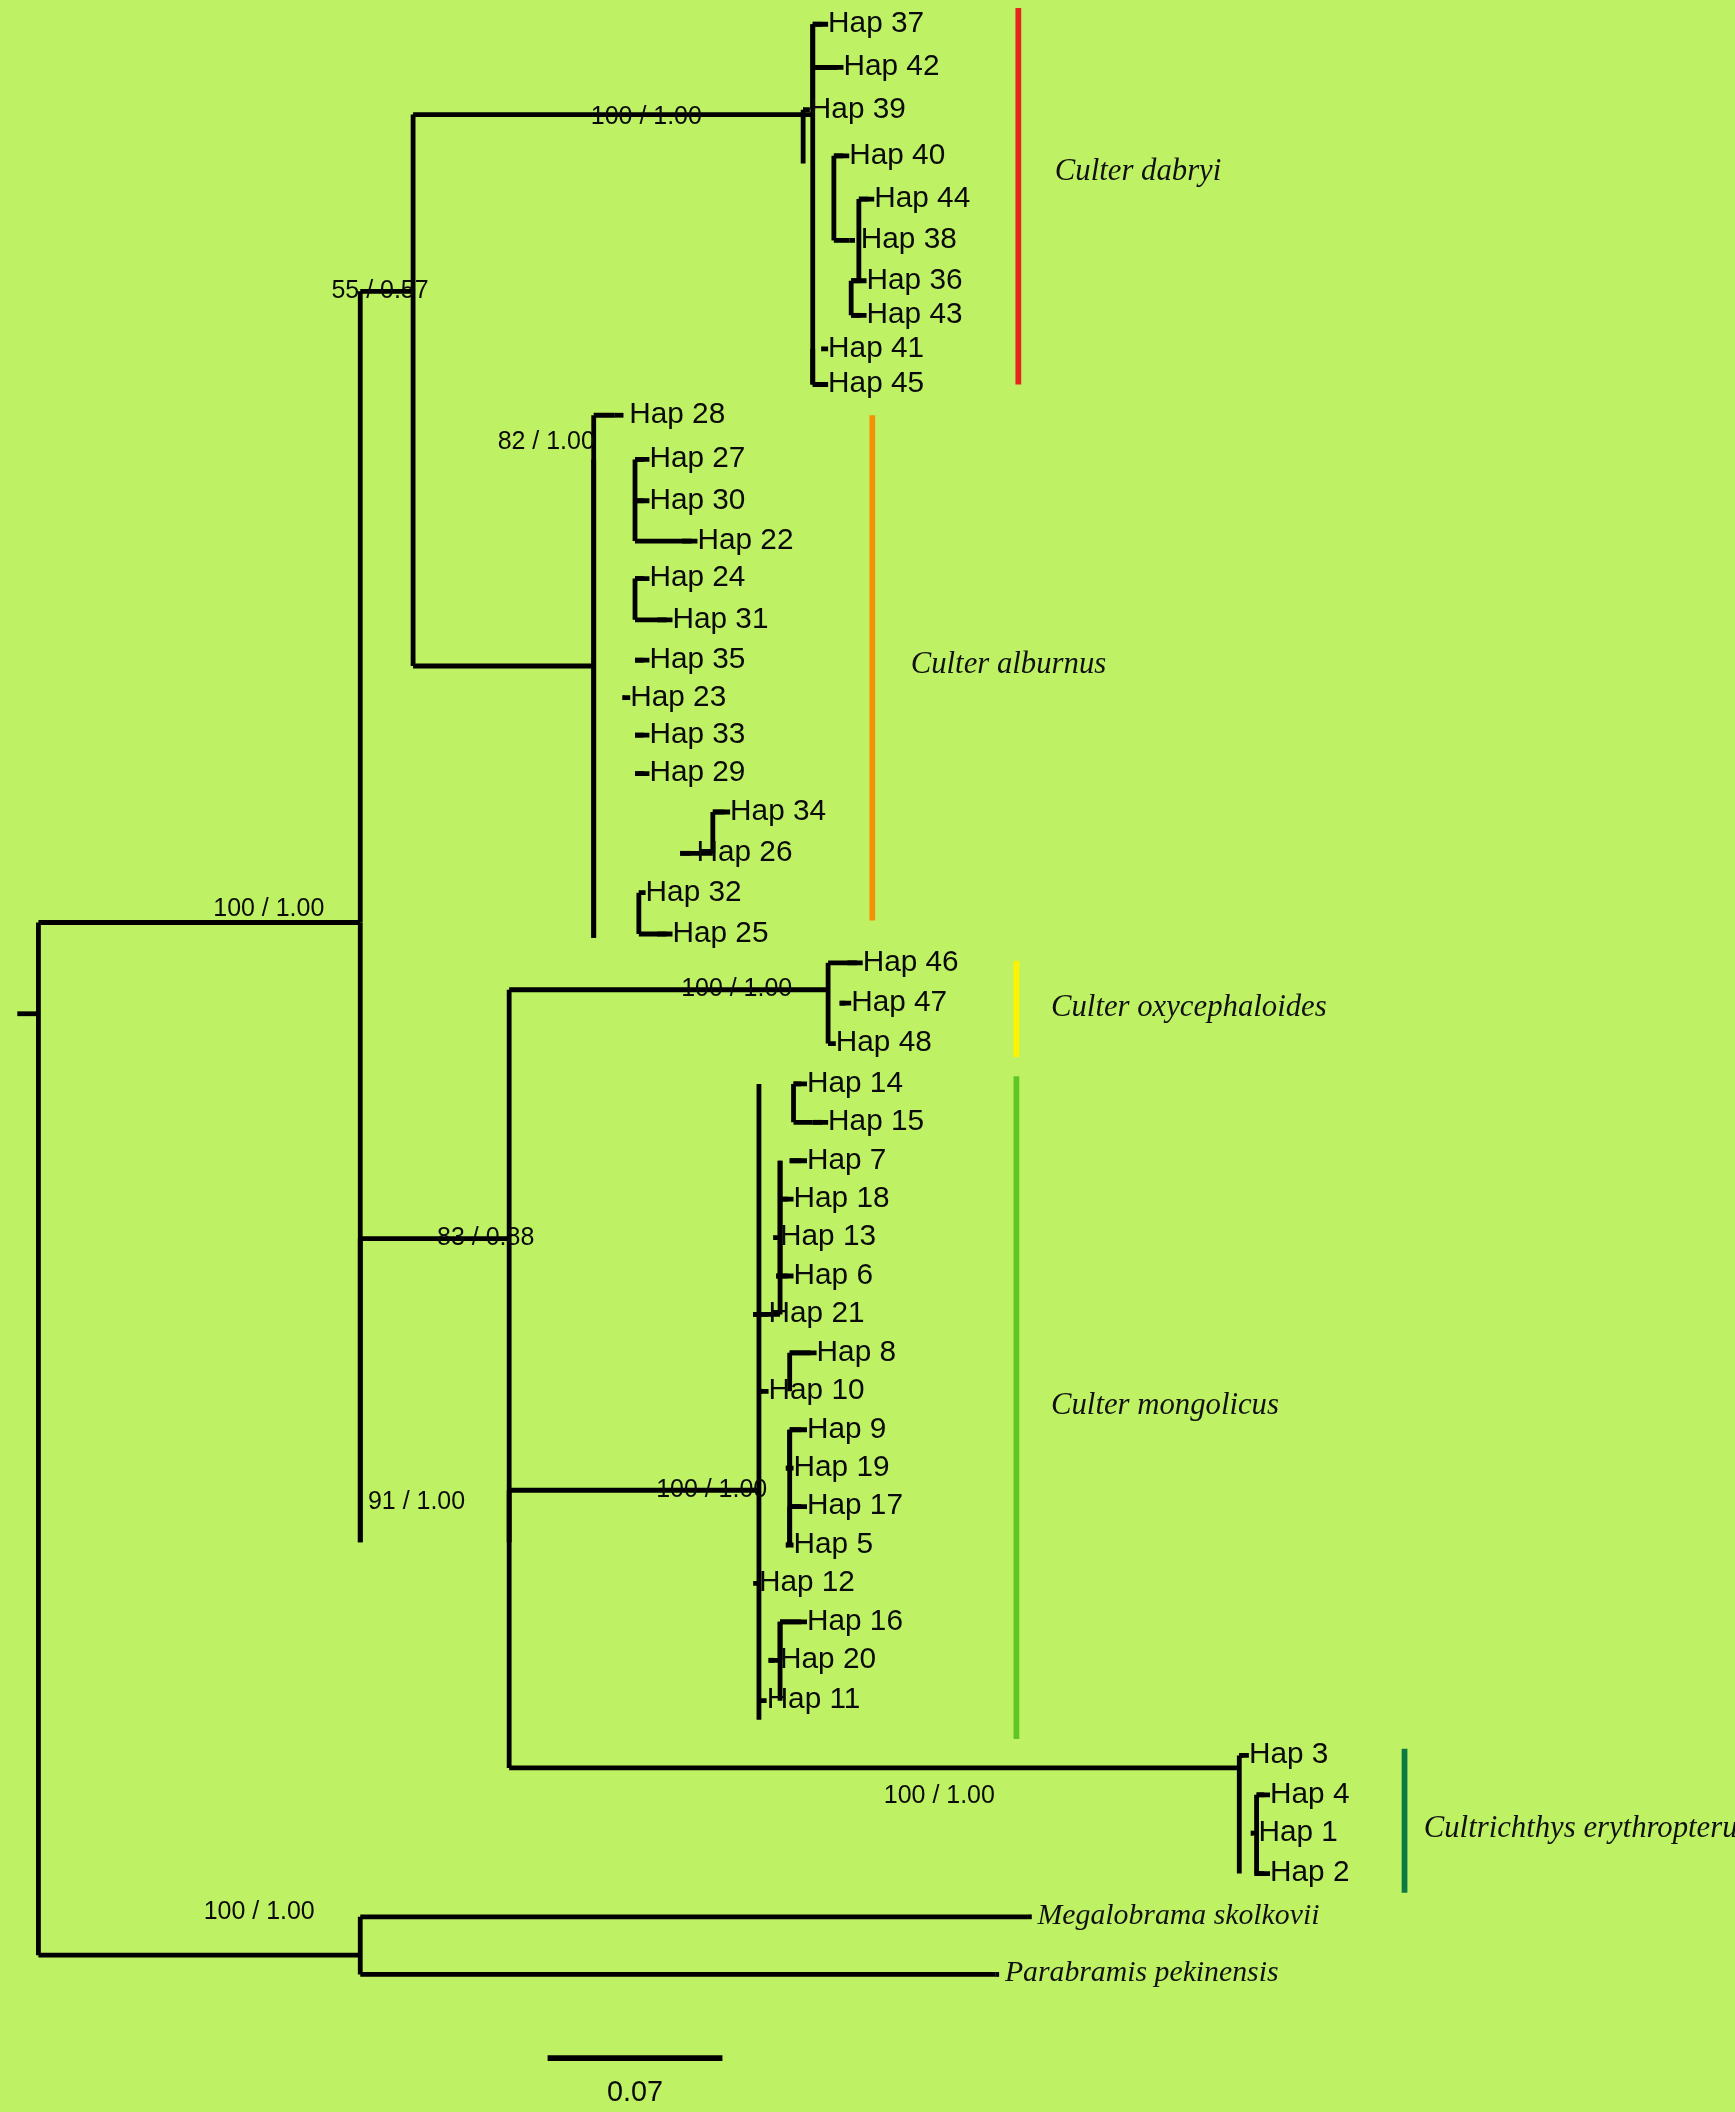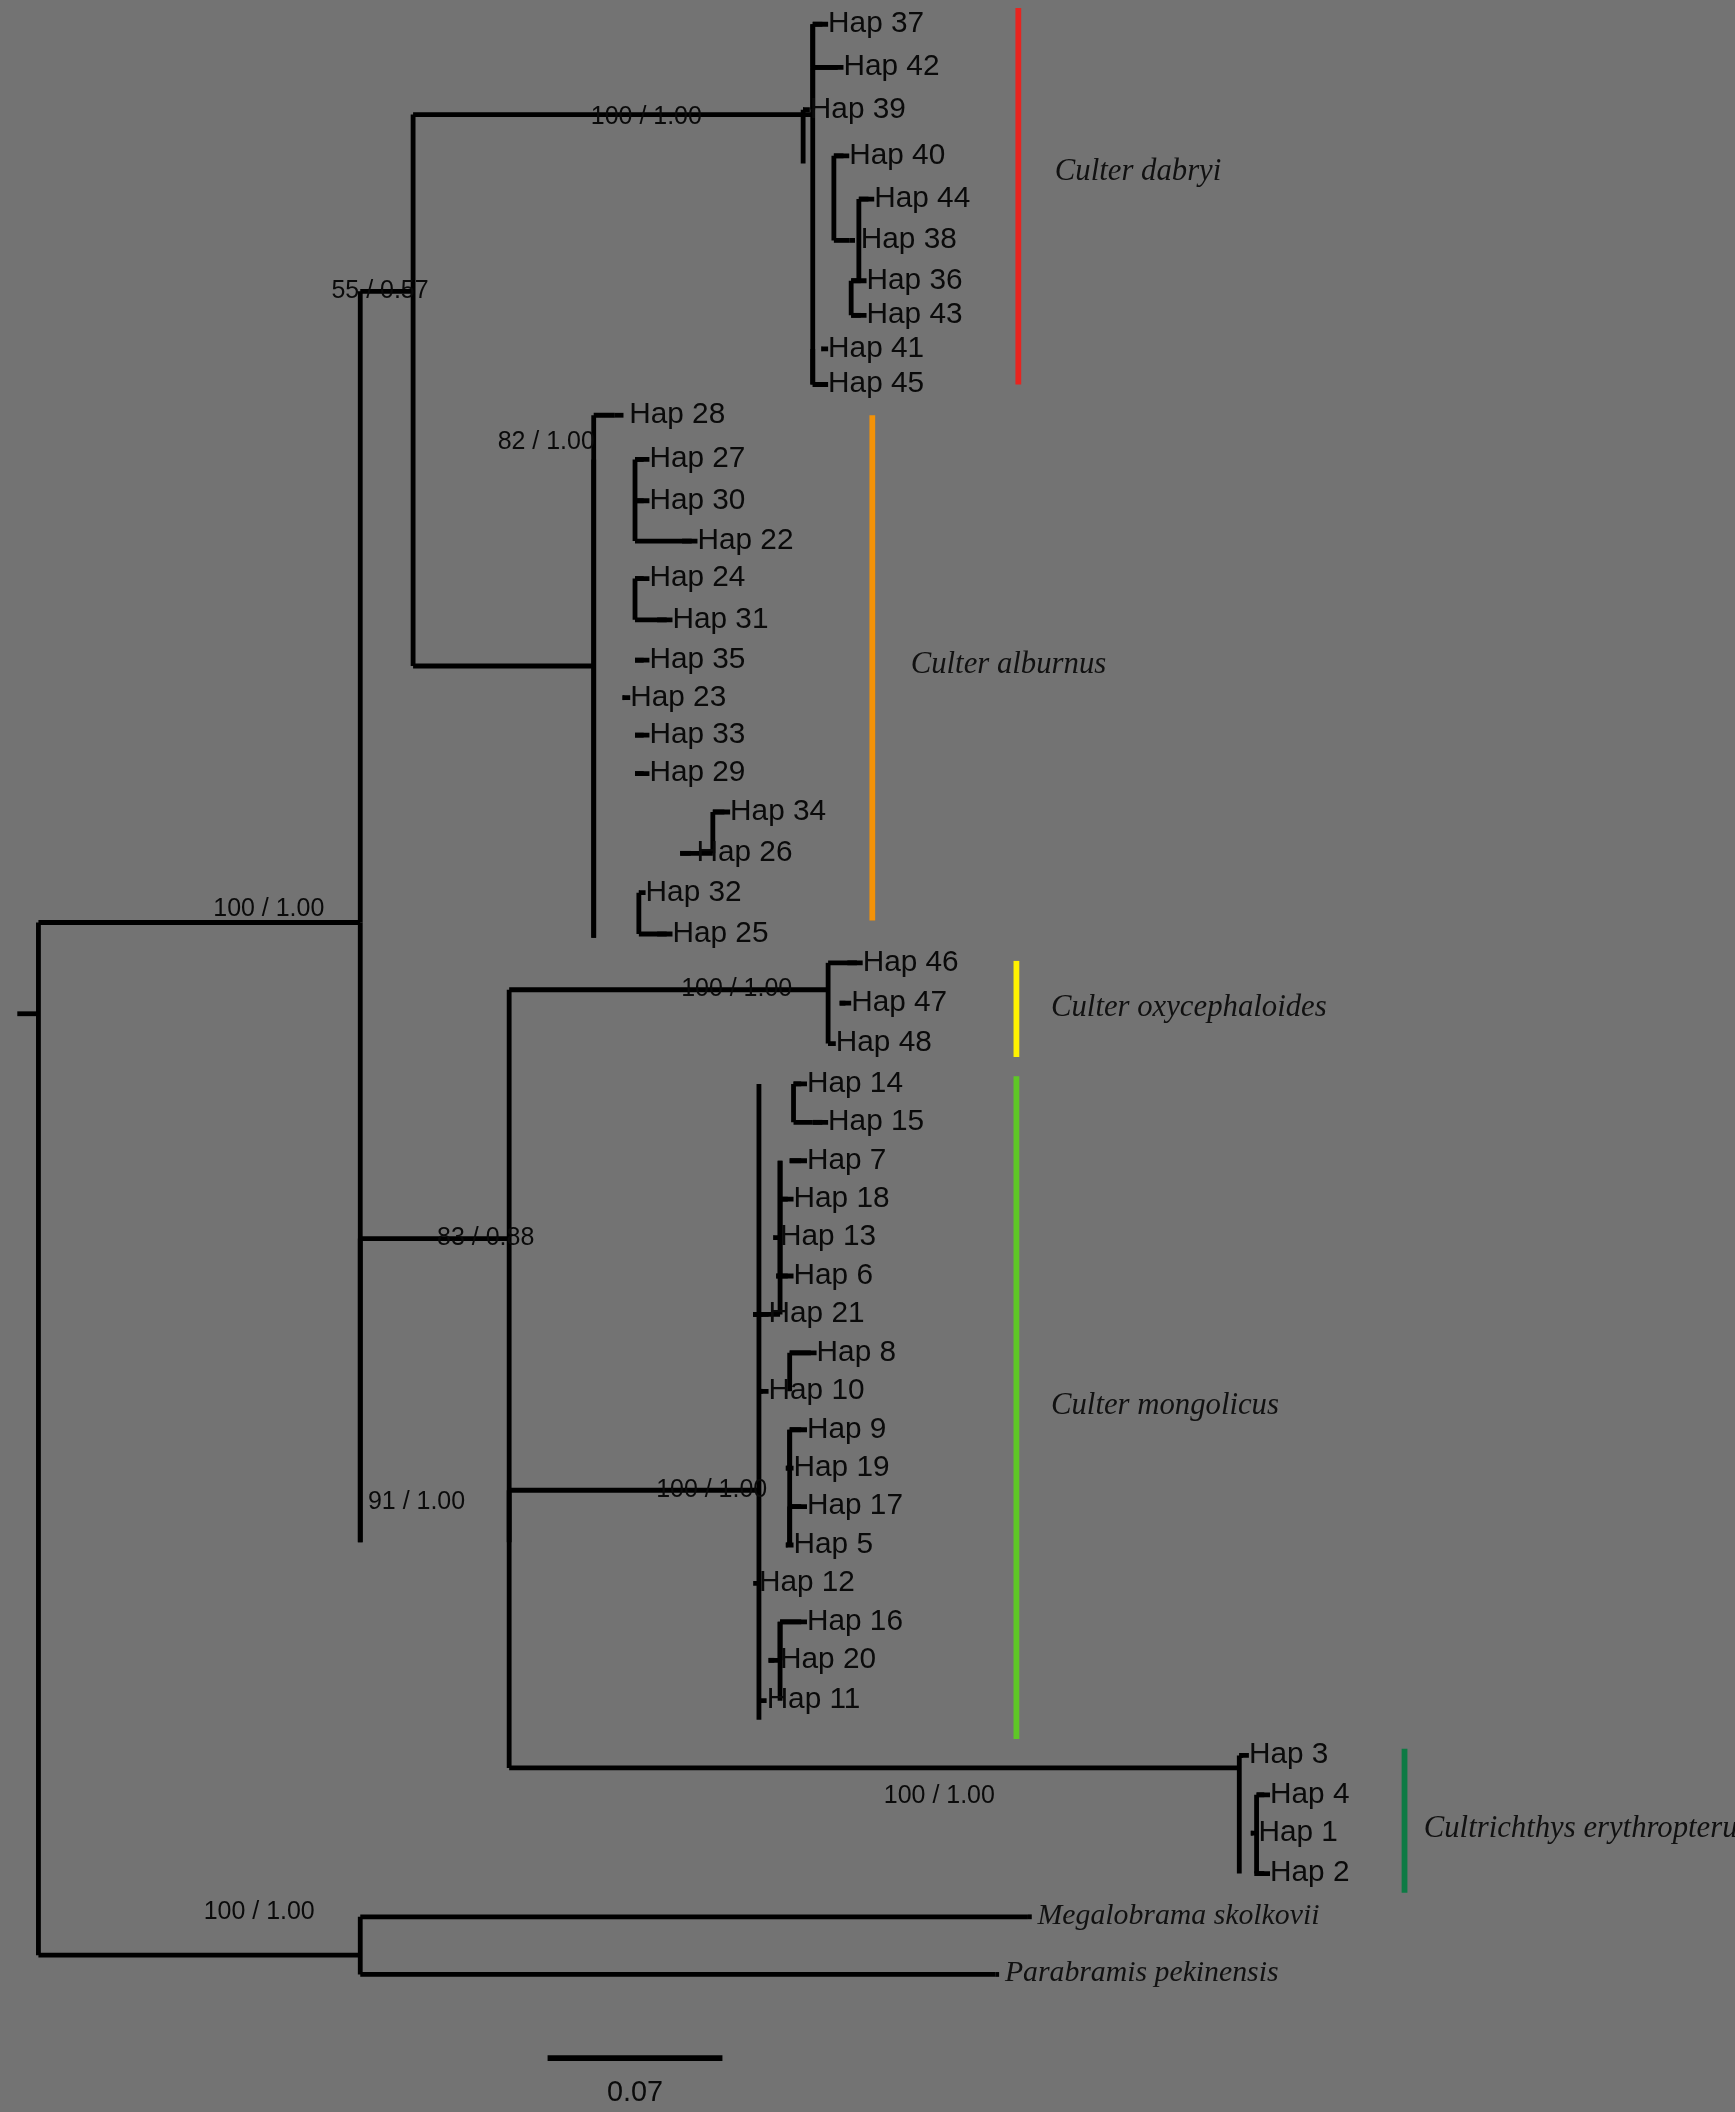--- a/index.html
+++ b/index.html
@@ -1,17 +1,17 @@
 <!DOCTYPE html>
 <html><head>
 <meta charset="utf-8">
 <style>
   html,body{margin:0;padding:0;background:#ffffff;}
   body{width:1735px;height:2113px;font-family:"Liberation Sans",sans-serif;}
-  #stage{position:relative;width:1735px;height:2113px;overflow:hidden;background:#737373;}
+  #stage{position:relative;width:1735px;height:2113px;overflow:hidden;background:#bef264;}
   svg{display:block;}
   .tip-label{font-family:"Liberation Sans",sans-serif;font-size:31px;fill:#0a0a0a;dominant-baseline:middle;}
   .support-label{font-family:"Liberation Sans",sans-serif;font-size:26px;fill:#0a0a0a;dominant-baseline:middle;}
   .species-label{font-family:"Liberation Serif",serif;font-style:italic;font-size:32px;fill:#111;dominant-baseline:middle;}
   .outgroup-label{font-family:"Liberation Serif",serif;font-style:italic;font-size:31px;fill:#111;dominant-baseline:middle;}
   .scale-label{font-family:"Liberation Sans",sans-serif;font-size:30px;fill:#0a0a0a;text-anchor:middle;}
   .branch{stroke:#000;stroke-width:5;fill:none;stroke-linecap:butt;}
   .clade-bar{stroke-width:6;stroke-linecap:butt;}
   .scale-bar{stroke:#000;stroke-width:6;}
 </style>

